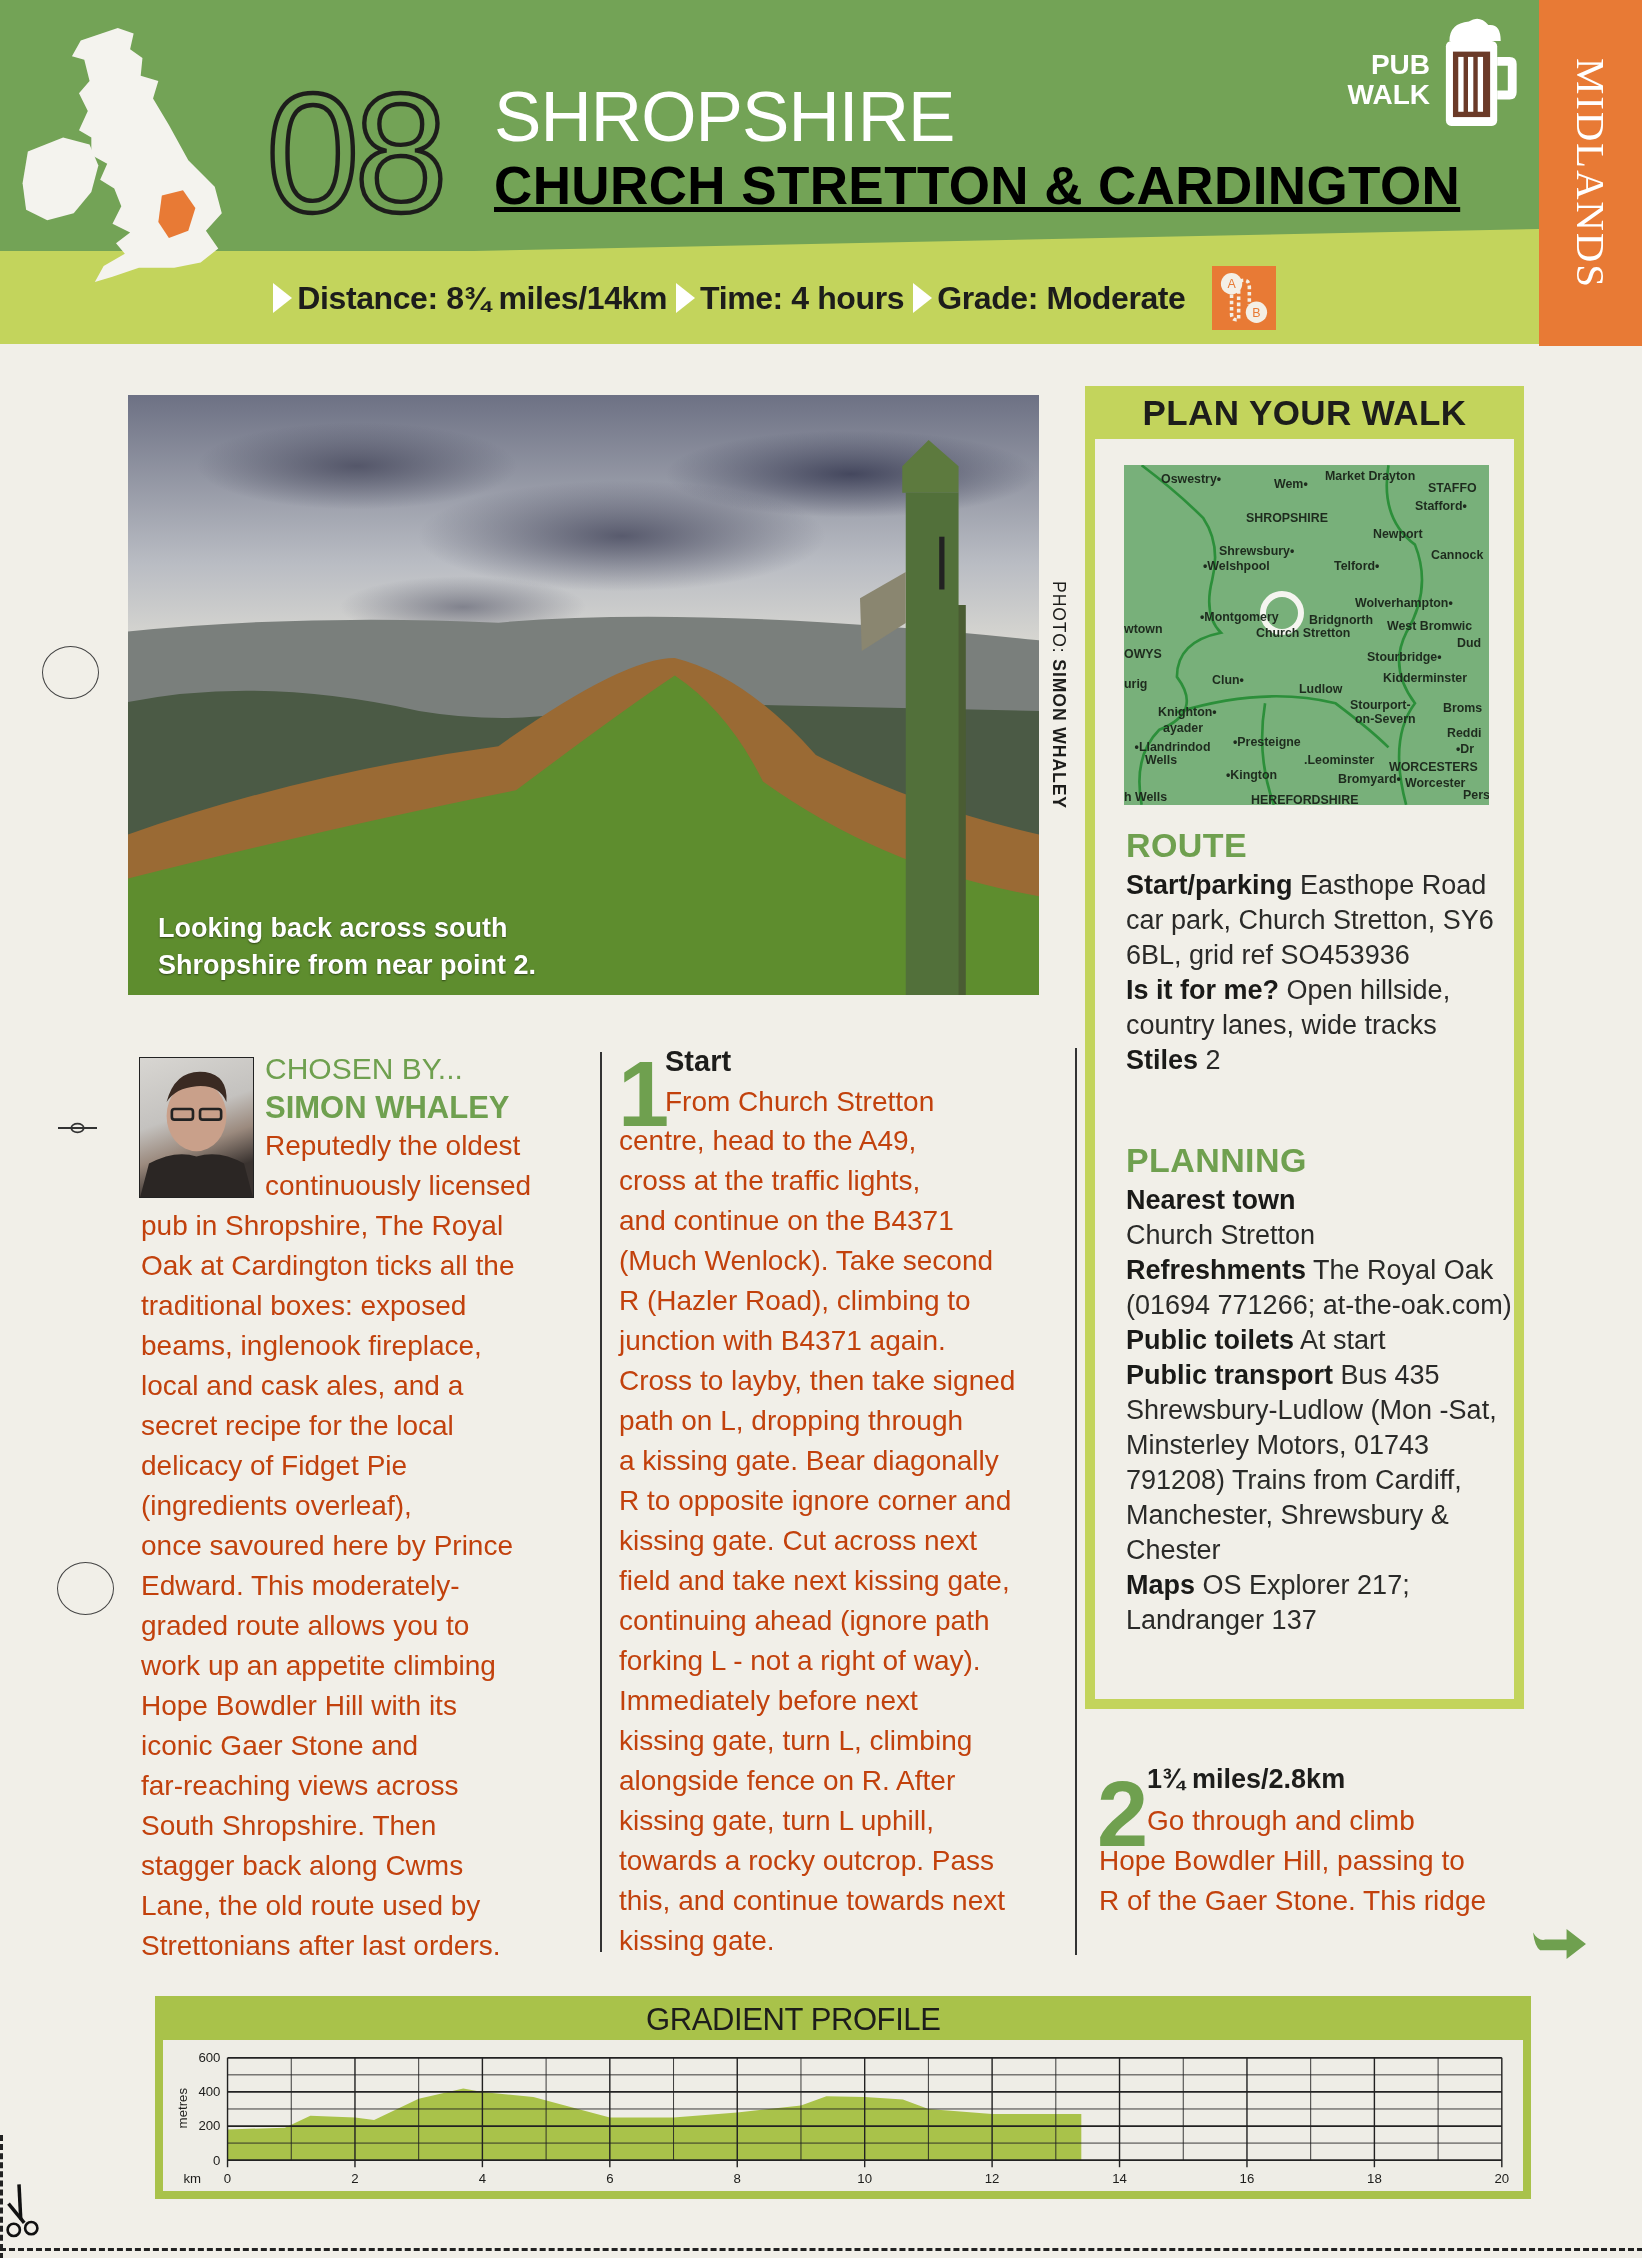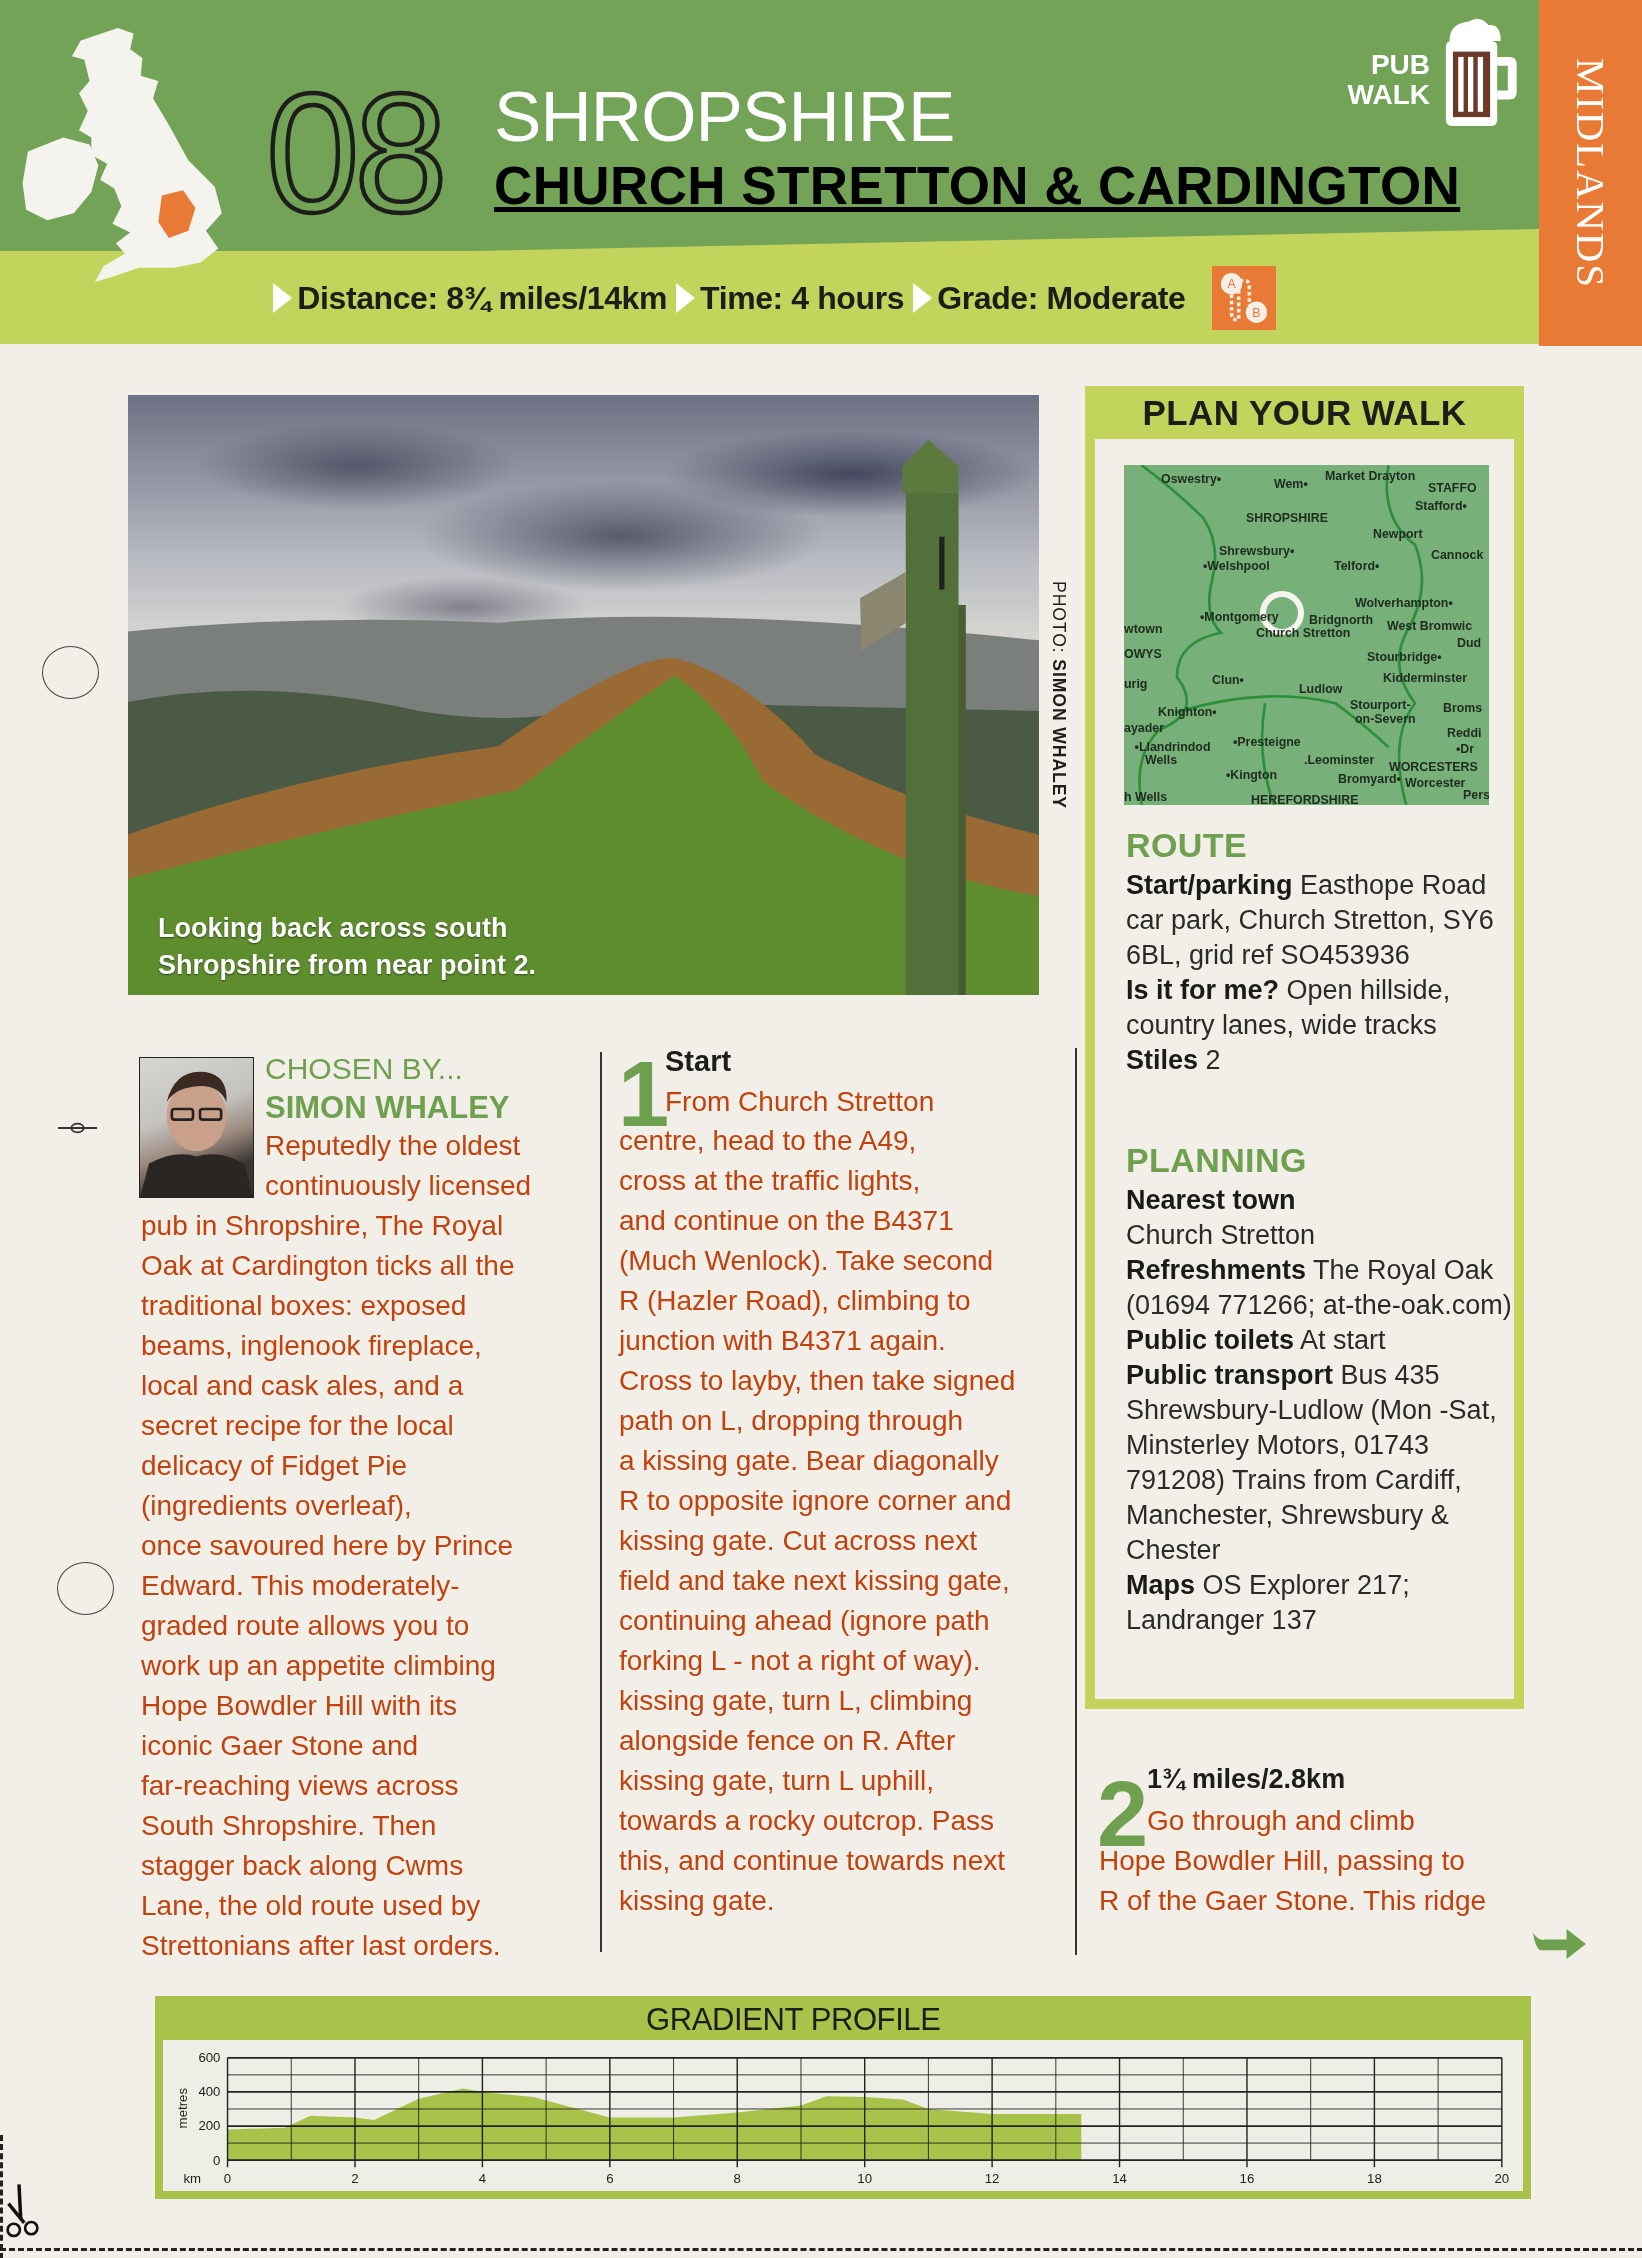--- a/index.html
+++ b/index.html
@@ -242,20 +242,21 @@
   <div>R (Hazler Road), climbing to</div>
   <div>junction with B4371 again.</div>
   <div>Cross to layby, then take signed</div>
   <div>path on L, dropping through</div>
   <div>a kissing gate. Bear diagonally</div>
   <div>R to opposite ignore corner and</div>
   <div>kissing gate. Cut across next</div>
   <div>field and take next kissing gate,</div>
   <div>continuing ahead (ignore path</div>
   <div>forking L - not a right of way).</div>
+  <div>Immediately before next</div>
   <div>kissing gate, turn L, climbing</div>
   <div>alongside fence on R. After</div>
   <div>kissing gate, turn L uphill,</div>
   <div>towards a rocky outcrop. Pass</div>
   <div>this, and continue towards next</div>
   <div>kissing gate.</div>
 </div>
 
 <div class="abs divider-v" style="left:1075px;top:1048px;height:907px"></div>
 
@@ -291,21 +292,21 @@
       <div class="lbl" style="left: 0px; top: 182px;">OWYS</div>
       <div class="lbl" style="left: 243px; top: 185px;">Stourbridge•</div>
       <div class="lbl" style="left: 88px; top: 208px;">Clun•</div>
       <div class="lbl" style="left: 259px; top: 206px;">Kidderminster</div>
       <div class="lbl" style="left: 0px; top: 212px;">urig</div>
       <div class="lbl" style="left: 175px; top: 217px;">Ludlow</div>
       <div class="lbl" style="left: 34px; top: 240px;">Knighton•</div>
       <div class="lbl" style="left: 226px; top: 233px;">Stourport-</div>
       <div class="lbl" style="left: 231px; top: 247px;">on-Severn</div>
       <div class="lbl" style="left: 319px; top: 236px;">Broms</div>
-      <div class="lbl" style="left: 0px; top: 256px;">ayader</div>
+      <div class="lbl" style="left: 0px; top: 256px; padding-left: 39px;">ayader</div>
       <div class="lbl" style="left: 323px; top: 261px;">Reddi</div>
       <div class="lbl" style="left: 10.6px; top: 275px;">•Llandrindod</div>
       <div class="lbl" style="left: 109px; top: 270px;">•Presteigne</div>
       <div class="lbl" style="left: 332px; top: 277px;">•Dr</div>
       <div class="lbl" style="left: 21px; top: 288px;">Wells</div>
       <div class="lbl" style="left: 180px; top: 288px;">.Leominster</div>
       <div class="lbl" style="left: 265px; top: 295px;">WORCESTERS</div>
       <div class="lbl" style="left: 102px; top: 303px;">•Kington</div>
       <div class="lbl" style="left: 173px; top: 307px; margin-left: 41px;">Bromyard•</div>
       <div class="lbl" style="left: 281px; top: 311px;">Worcester</div>

